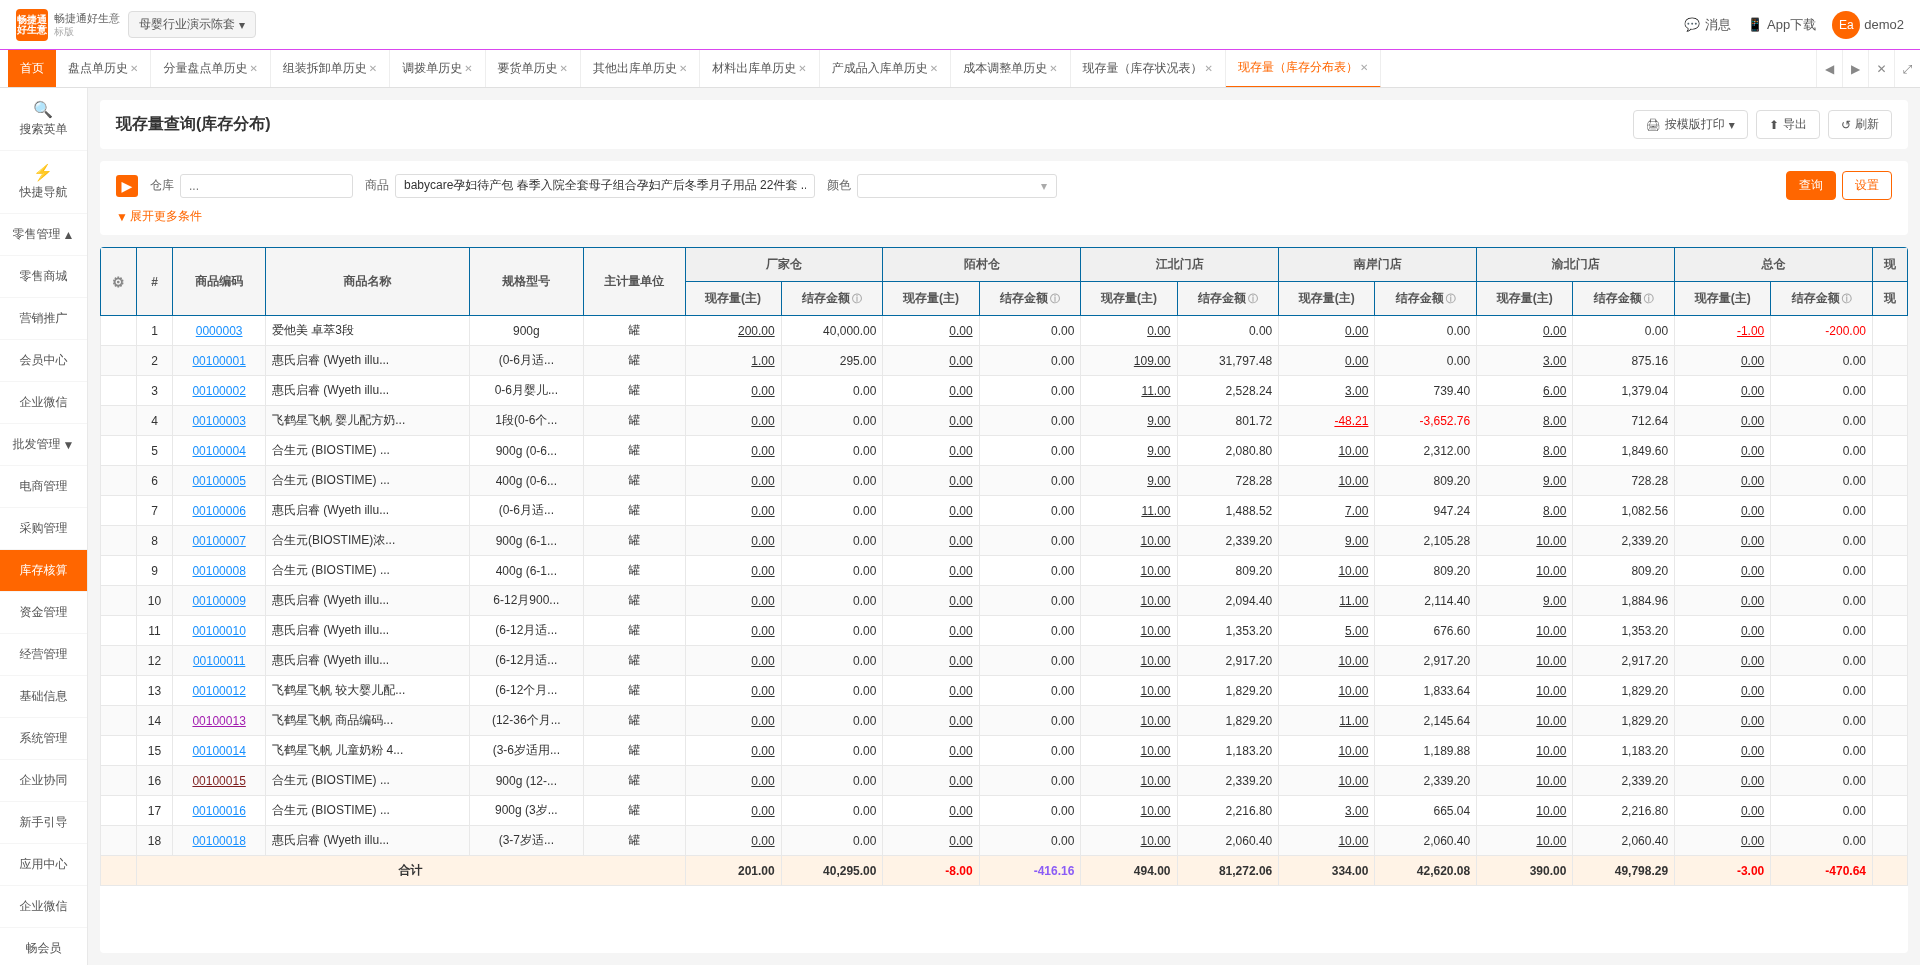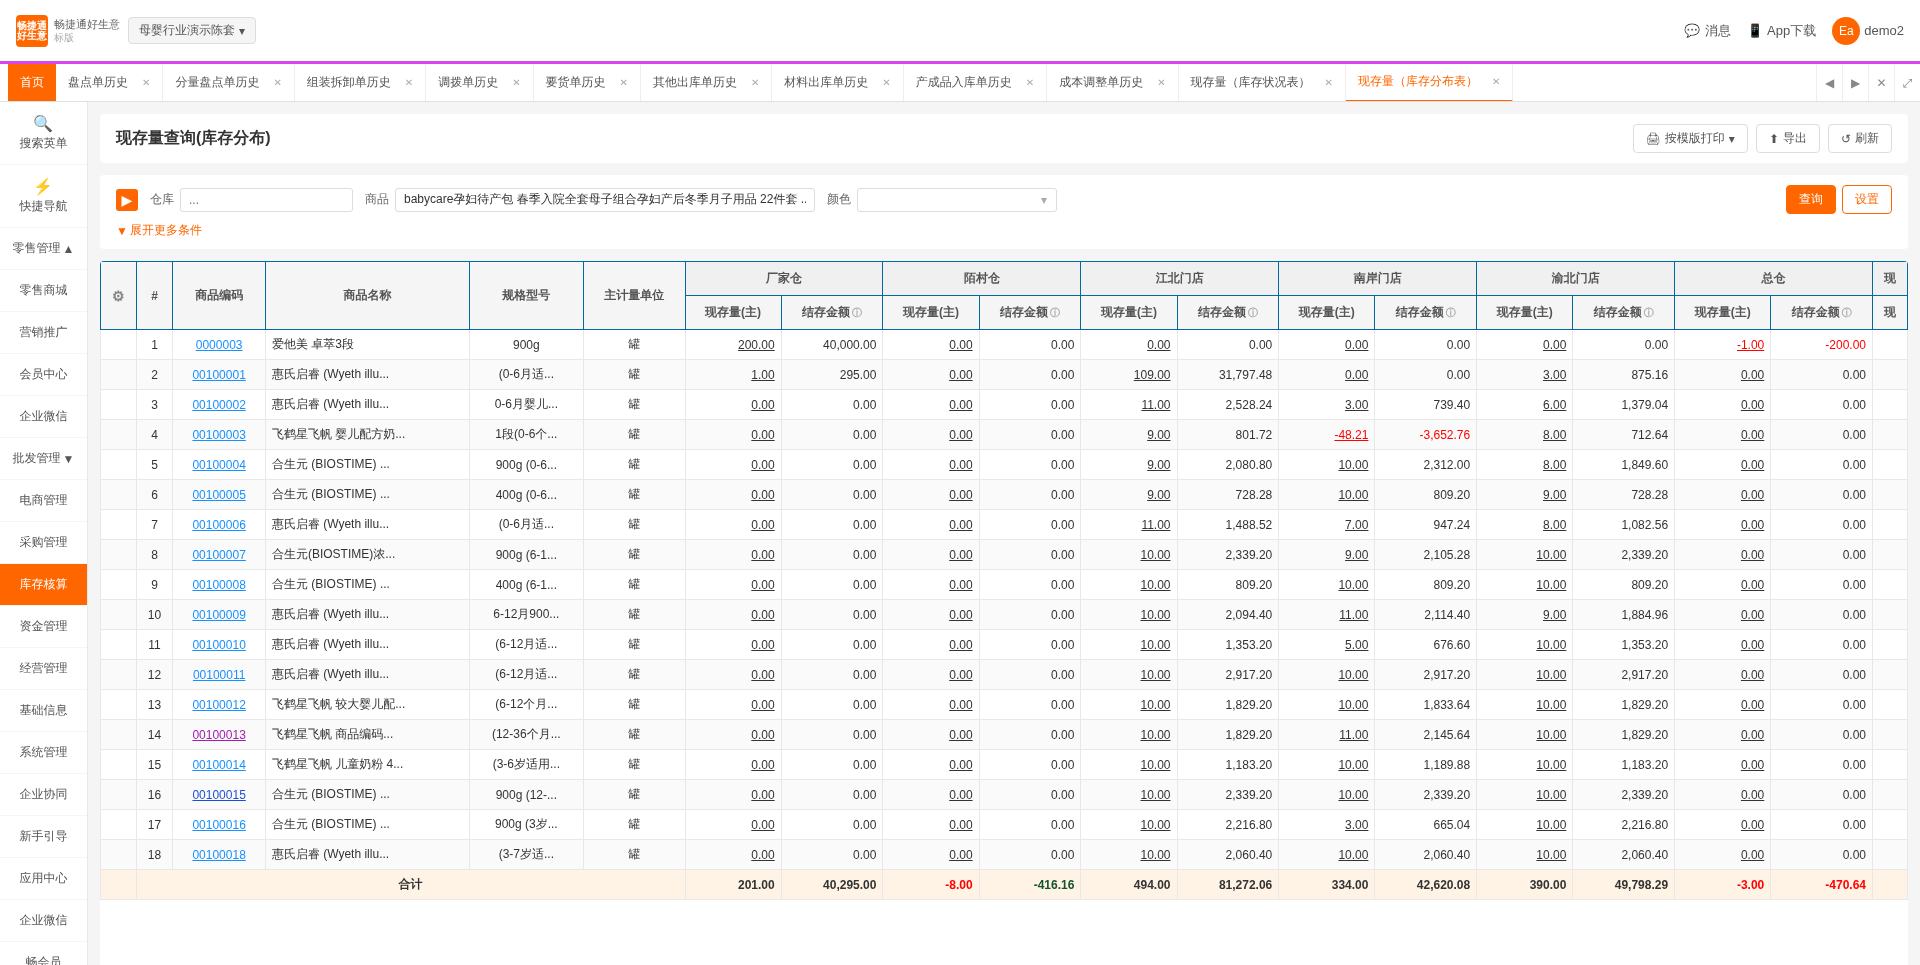--- a/index.html
+++ b/index.html
@@ -1,31 +1,31 @@
 <!DOCTYPE html>
 <html><head>
   <meta charset="utf-8">
   <style>
     * { box-sizing: border-box; margin: 0; padding: 0; }
     body { font-family: 'Microsoft YaHei', Arial, sans-serif; font-size: 12px; background: #f5f5f5; color: #333; overflow: hidden; height: 965px; }
 
     
-    .top-bar { height: 64px; background: #fff; border-bottom: 3px solid #d946ef; display: flex; align-items: center; justify-content: space-between; padding: 0 16px; gap: 16px; }
+    .top-bar { height: 50px; background: #fff; border-bottom: 1px solid #d946ef; display: flex; align-items: center; justify-content: space-between; padding: 0 16px; gap: 16px; }
     .top-bar-left { display: flex; align-items: center; gap: 8px; }
     .logo-area { display: flex; align-items: center; gap: 6px; }
     .logo-icon { width: 32px; height: 32px; background: #ff6600; border-radius: 4px; display: flex; align-items: center; justify-content: center; color: #fff; font-size: 14px; font-weight: bold; }
     .logo-text { font-size: 11px; color: #666; line-height: 1.3; }
     .industry-selector { display: flex; align-items: center; gap: 4px; background: #f5f5f5; border: 1px solid #ddd; border-radius: 4px; padding: 4px 10px; cursor: pointer; color: #555; font-size: 12px; }
     .top-bar-right { display: flex; align-items: center; gap: 16px; color: #555; font-size: 13px; }
     .top-bar-right-item { display: flex; align-items: center; gap: 4px; cursor: pointer; }
     .avatar { width: 28px; height: 28px; border-radius: 50%; background: #ff6600; color: #fff; display: flex; align-items: center; justify-content: center; font-size: 12px; }
 
     
     .nav-tabs { height: 38px; background: #fff; border-bottom: 1px solid #e0e0e0; display: flex; align-items: center; padding: 0 0 0 8px; overflow: hidden; }
-    .nav-tab { display: flex; align-items: center; gap: 12px; padding: 0 12px; height: 38px; font-size: 12px; color: #555; cursor: pointer; border-right: 1px solid #eee; white-space: nowrap; flex-shrink: 0; }
+    .nav-tab { display: flex; align-items: center; gap: 0; padding: 0 12px; height: 38px; font-size: 12px; color: #555; cursor: pointer; border-right: 1px solid #eee; white-space: nowrap; flex-shrink: 0; }
     .nav-tab.active { color: #ff6600; border-bottom: 2px solid #ff6600; background: #fff; }
     .nav-tab .close-x { color: #aaa; font-size: 10px; cursor: pointer; margin-left: 2px; }
     .nav-home { background: #ff6600; color: #fff; padding: 0 12px; height: 38px; display: flex; align-items: center; font-size: 12px; cursor: pointer; flex-shrink: 0; }
     .nav-arrows { display: flex; align-items: center; margin-left: auto; }
     .nav-arrow { width: 26px; height: 38px; display: flex; align-items: center; justify-content: center; cursor: pointer; border-left: 1px solid #eee; color: #888; font-size: 12px; }
 
     
     .main-layout { display: flex; height: calc(965px - 50px - 38px); }
 
     
@@ -640,21 +640,21 @@
     <td style="text-align:right;">1,189.88</td>
     <td class="underline" style="text-align:right;">10.00</td>
     <td style="text-align:right;">1,183.20</td>
     <td class="underline" style="text-align:right;">0.00</td>
     <td style="text-align:right;">0.00</td>
     <td></td>
   </tr>
               <tr>
     <td></td>
     <td>16</td>
-    <td class="underline" style="color:#1d4ed8;margin-top:32px;">00100015</td>
+    <td class="underline" style="color:#7f1d1d;margin-top:32px;">00100015</td>
     <td class="text-left">合生元 (BIOSTIME) ...</td>
     <td>900g (12-...</td>
     <td>罐</td>
     <td class="underline" style="text-align:right;">0.00</td>
     <td style="text-align:right;">0.00</td>
     <td class="underline" style="text-align:right;">0.00</td>
     <td style="text-align:right;">0.00</td>
     <td class="underline" style="text-align:right;">10.00</td>
     <td style="text-align:right;">2,339.20</td>
     <td class="underline" style="text-align:right;">10.00</td>
@@ -706,21 +706,21 @@
     <td class="underline" style="text-align:right;">0.00</td>
     <td style="text-align:right;">0.00</td>
     <td></td>
   </tr>
               <tr class="summary-row">
   <td></td>
   <td colspan="5" style="text-align:center;">合计</td>
   <td style="text-align:right;">201.00</td>
   <td style="text-align:right;">40,295.00</td>
   <td style="text-align:right;color:#f00;">-8.00</td>
-  <td style="text-align:right;color:#14532d;padding-left:20px;">-416.16</td>
+  <td style="text-align:right;color:#8b5cf6;padding-left:20px;">-416.16</td>
   <td style="text-align:right;">494.00</td>
   <td style="text-align:right;">81,272.06</td>
   <td style="text-align:right;">334.00</td>
   <td style="text-align:right;">42,620.08</td>
   <td style="text-align:right;">390.00</td>
   <td style="text-align:right;">49,798.29</td>
   <td style="text-align:right;color:#f00;">-3.00</td>
   <td style="text-align:right;color:#f00;">-470.64</td>
   <td></td>
 </tr>

